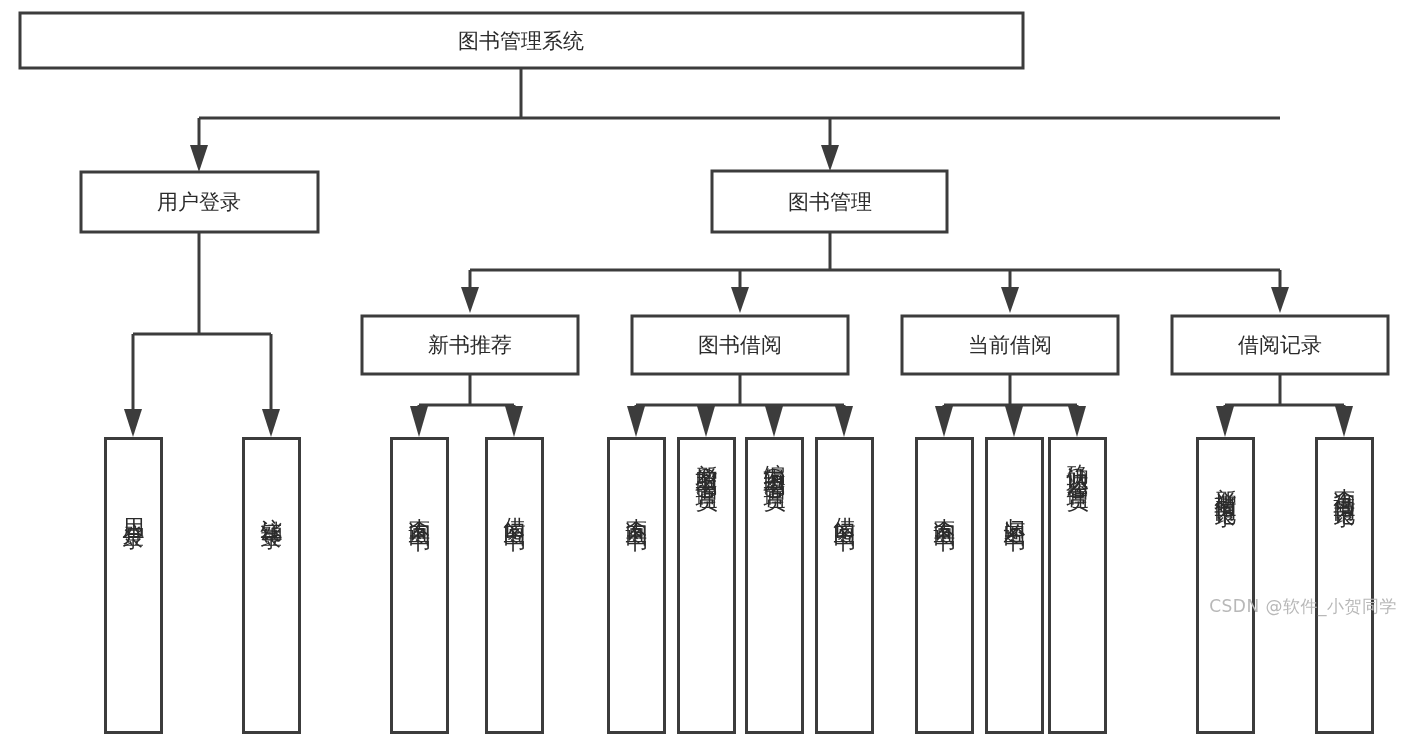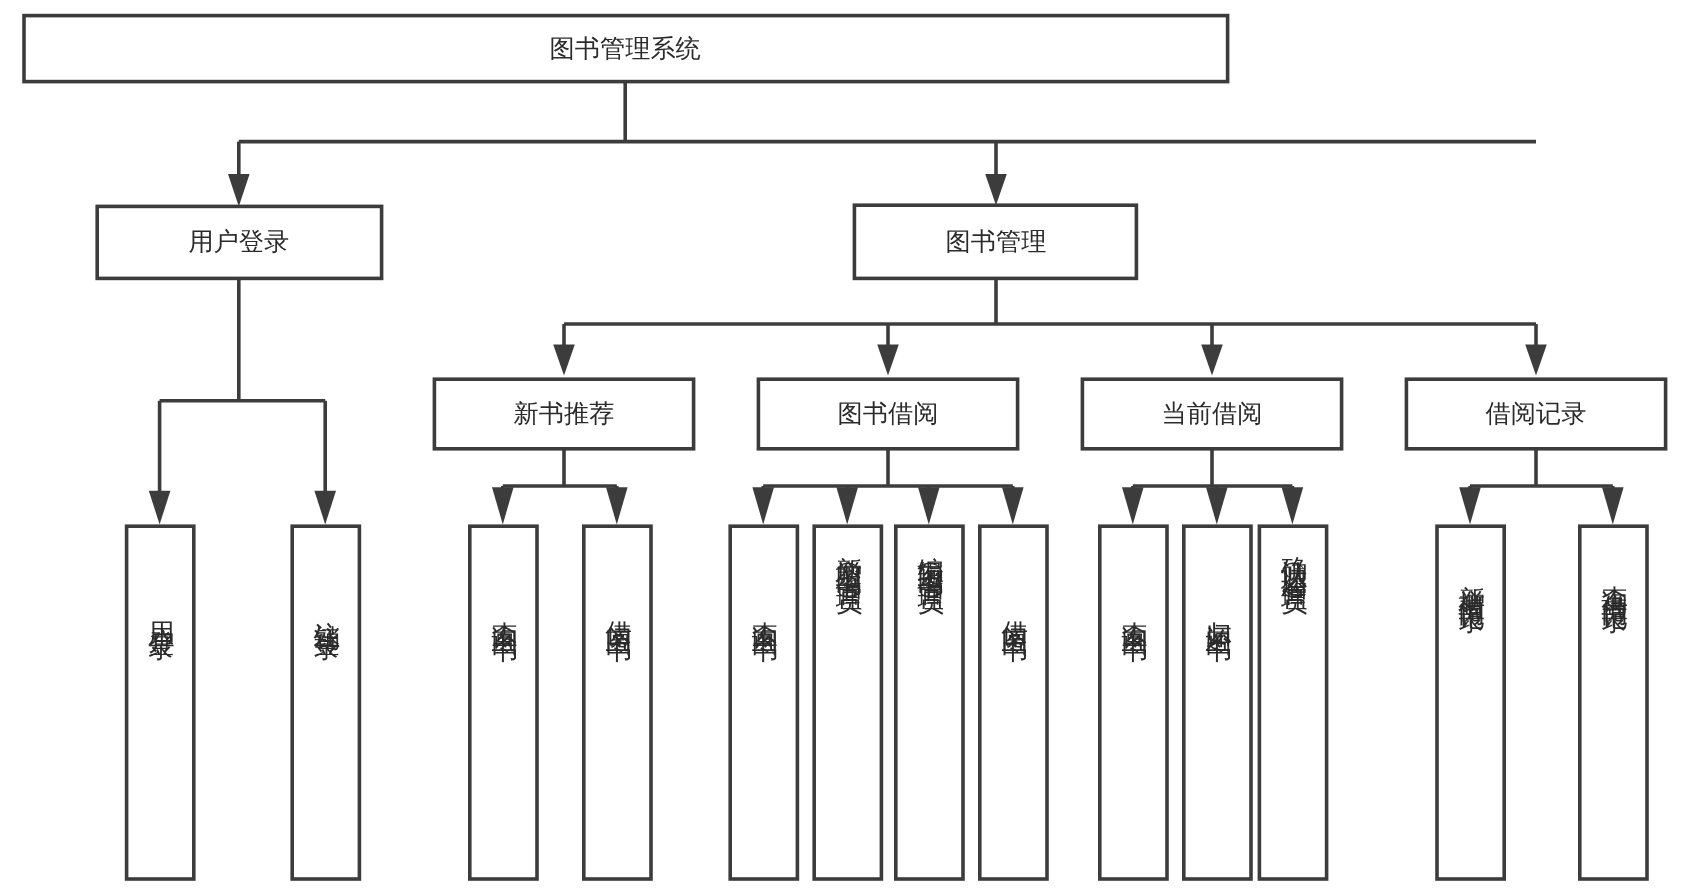--- a/index.html
+++ b/index.html
@@ -237,14 +237,15 @@
     <span class="leaf-text" style="margin-top:6px;">确认归还（管理员）</span>
   </div>
 
   <div class="leaf-box" style="left:1196px; top:437px; width:59px; height:297px;">
     <span class="leaf-text" style="margin-top:30px;">新增借阅记录</span>
   </div>
   <div class="leaf-box" style="left:1315px; top:437px; width:59px; height:297px;">
     <span class="leaf-text" style="margin-top:30px;">查询借阅记录</span>
   </div>
 
+  <div class="watermark">CSDN @软件_小贺同学</div>
 
 </div>
 
 </body></html>

